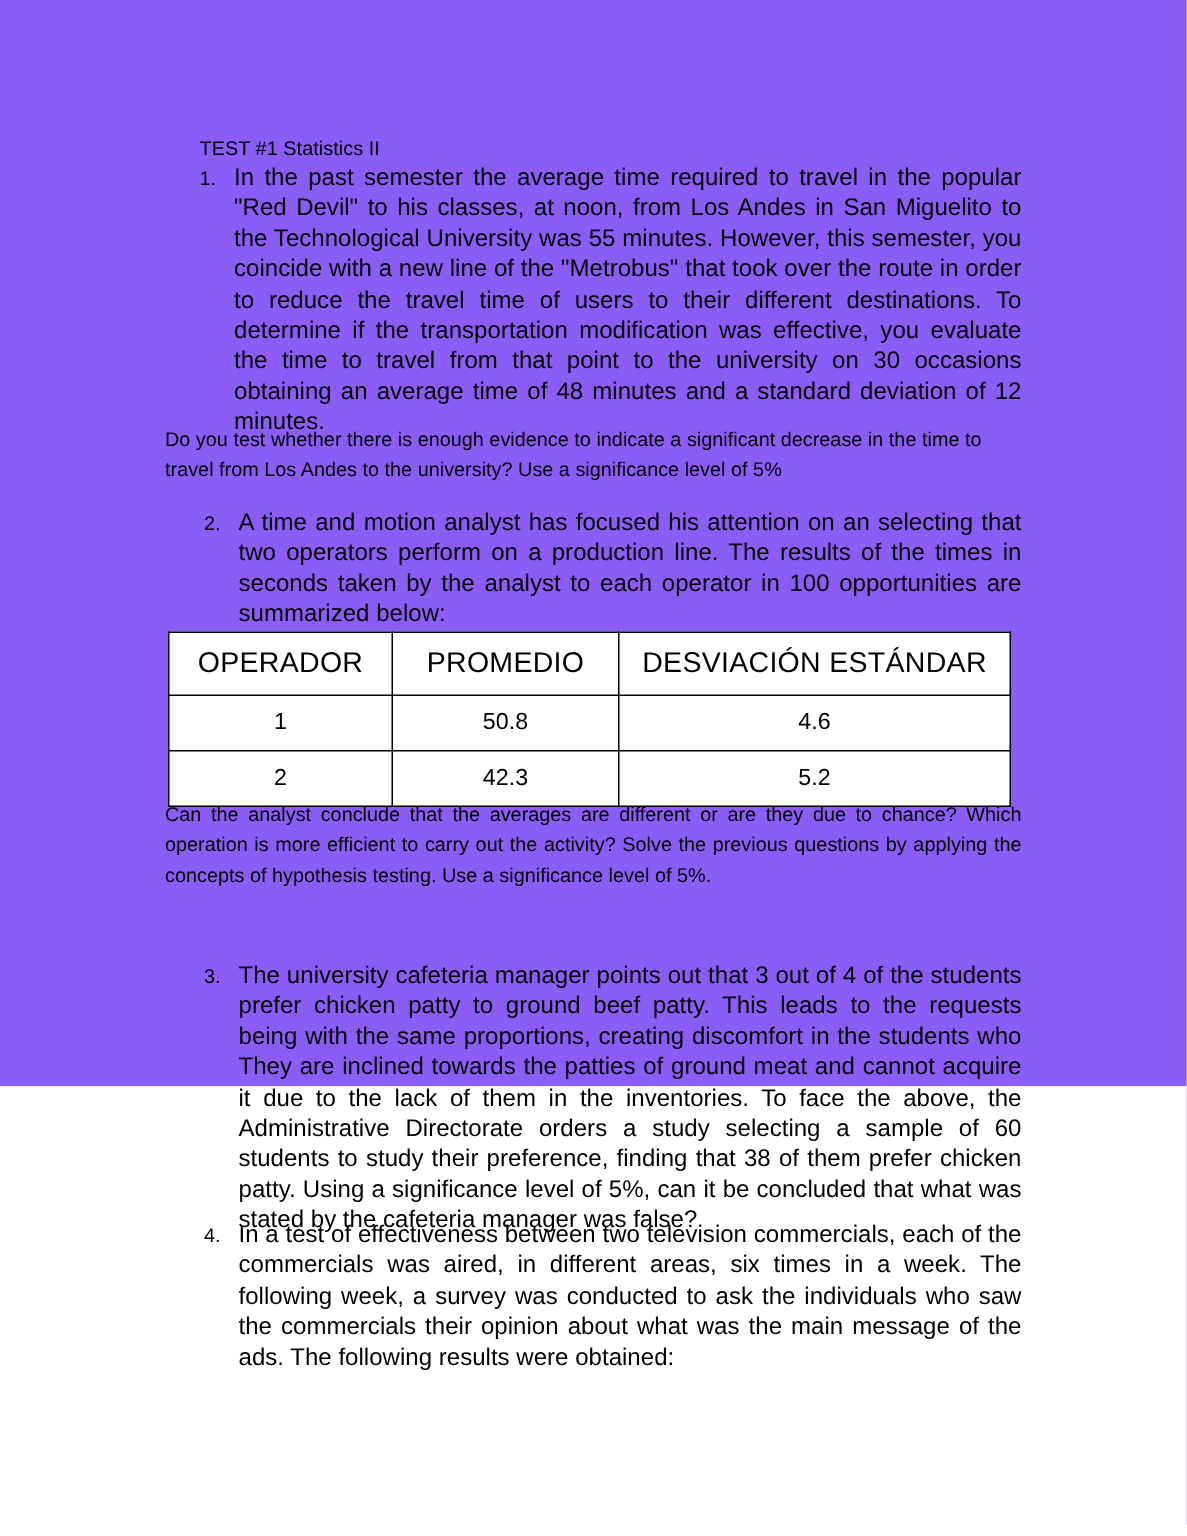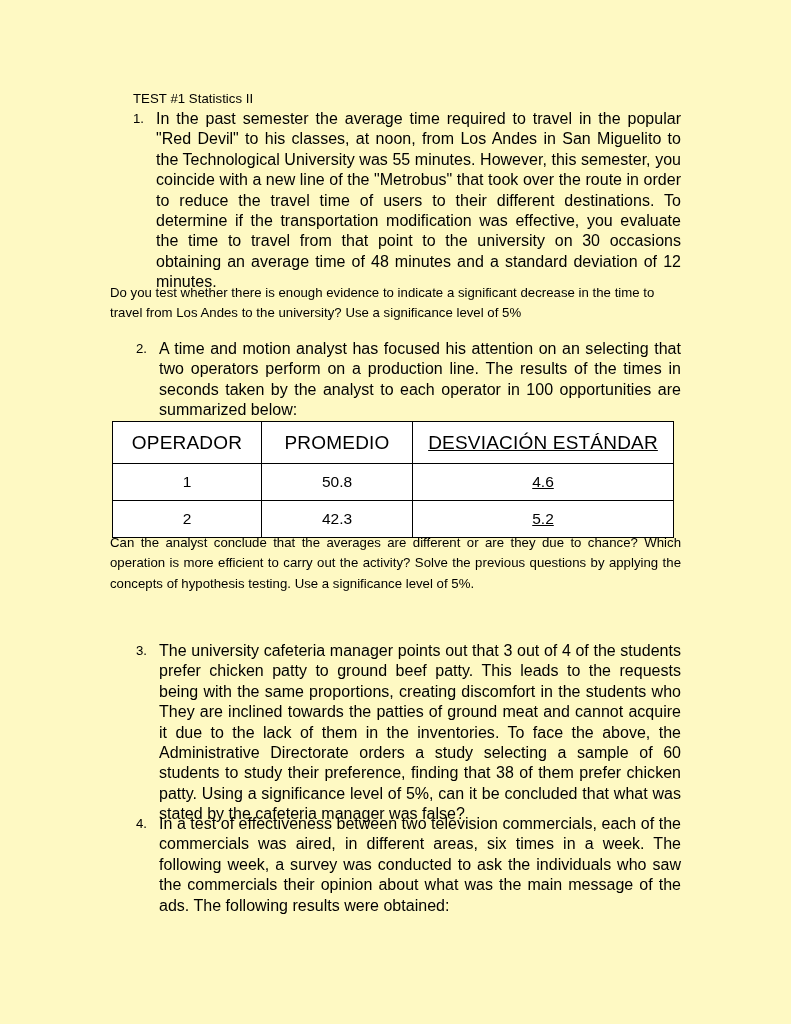--- a/index.html
+++ b/index.html
@@ -13,22 +13,22 @@
     position: relative;
     font-family: "Liberation Sans", sans-serif;
     color: #000000;
     overflow: hidden;
   }
 
   .page {
     position: absolute;
     left: 0; top: 0;
     width: 791px;
-    height: 1024px;
-    background: #fef9c3;
+    height: 724px;
+    background: #8b5cf6;
   }
 
   
   .doc-title {
     position: absolute;
     left: 133px;
     top: 90px;
     font-size: 13.2px;
     line-height: 18px;
     letter-spacing: 0.05px;
@@ -125,21 +125,21 @@
     font-family: "Liberation Sans", sans-serif;
     letter-spacing: 0.2px;
   }
   .data-table .row td {
     height: 36px;
     font-size: 15.5px;
     font-family: "Liberation Sans", sans-serif;
   }
   .col-op   { width: 148px; }
   .col-prom { width: 150px; }
-  .col-std  { width: 260px; text-decoration: underline; }
+  .col-std  { width: 260px; }
 </style>
 </head>
 <body>
 
 <div class="page">
 
   <div class="doc-title">TEST #1 Statistics II</div>
 
   <div class="list-item" id="item-1">
     <span class="marker">1.</span>

